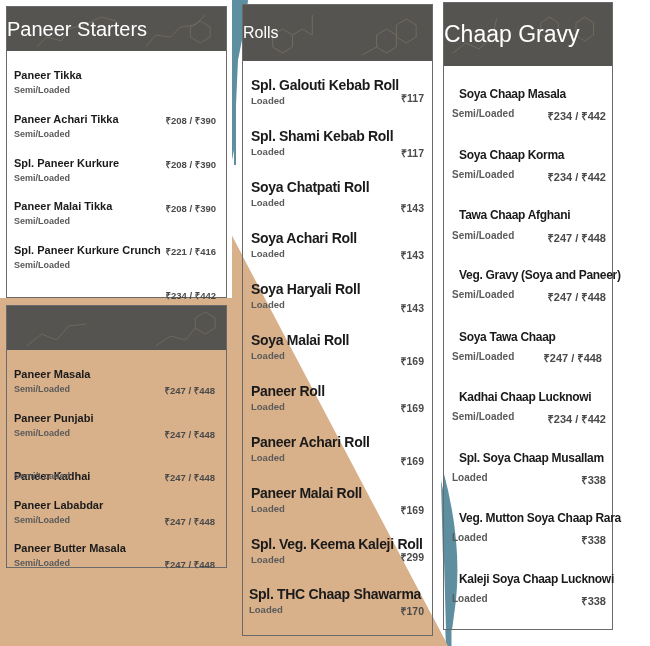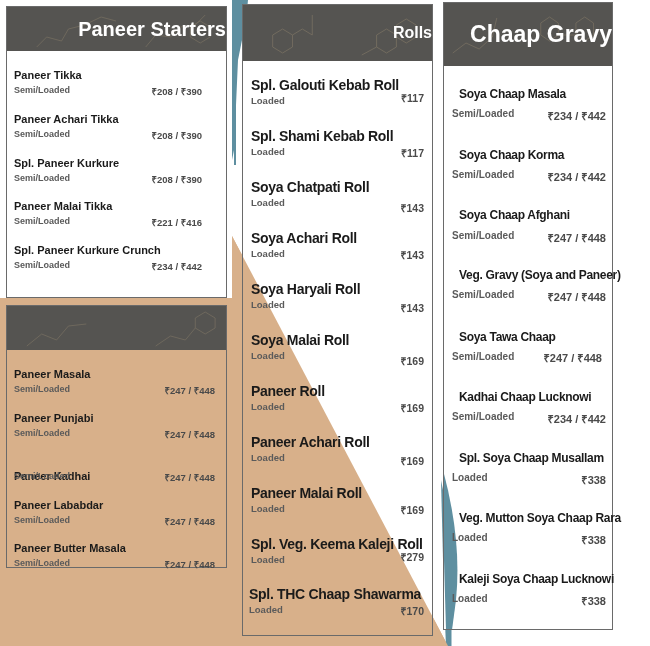--- a/index.html
+++ b/index.html
@@ -10,35 +10,35 @@
   }
   .bg-layer { position: absolute; left: 0; top: 0; width: 650px; height: 646px; z-index: 0; }
   .card {
     position: absolute; z-index: 2; box-sizing: border-box;
     border: 1.5px solid #6a6a6a;
     background: #ffffff;
   }
   .card.tan { background: #d8b08a; }
   .card-header {
     position: relative; background: #555451; color: #ffffff;
-    font-weight: bold; text-align: right; overflow: hidden;
+    font-weight: normal; text-align: left; overflow: hidden;
   }
   .card-header svg { position: absolute; left: 0; top: 0; width: 100%; height: 100%; }
   .card-header span { position: relative; z-index: 1; }
   .item { position: absolute; left: 0; right: 0; }
   .item-name { position: absolute; color: #1a1a1a; font-weight: bold; white-space: nowrap; }
   .item-type { position: absolute; color: #5a5a5a; font-weight: bold; white-space: nowrap; }
   .item-price { position: absolute; color: #4a4a4a; font-weight: bold; white-space: nowrap; text-align: right; }
 
   
   #c1 { left: 6px; top: 6px; width: 221px; height: 292px; }
   #c1 .card-header { height: 44px; line-height: 44px; font-size: 20px; }
   #c1 .item-name { left: 7px; font-size: 11px; }
   #c1 .item-type { left: 7px; font-size: 9px; }
-  #c1 .item-price { right: 24px; font-size: 9.5px; }
+  #c1 .item-price { right: 10px; font-size: 9.5px; margin-top: 29px; }
 
   
   #c2 { left: 6px; top: 305px; width: 221px; height: 263px; }
   #c2 .card-header { height: 44px; line-height: 44px; font-size: 20px; }
   #c2 .item-name { left: 7px; font-size: 11px; }
   #c2 .item-type { left: 7px; font-size: 9px; }
   #c2 .item-price { right: 11px; font-size: 9.5px; }
 
   
   #c3 { left: 242px; top: 4px; width: 191px; height: 632px; background: transparent; }
@@ -199,21 +199,21 @@
     <div class="item-price" style="top:22px">₹169</div>
   </div>
   <div class="item" style="top:478px">
     <div class="item-name" style="top:2px">Paneer Malai Roll</div>
     <div class="item-type" style="top:20px">Loaded</div>
     <div class="item-price" style="top:20px">₹169</div>
   </div>
   <div class="item" style="top:529px">
     <div class="item-name" style="top:2px">Spl. Veg. Keema Kaleji Roll</div>
     <div class="item-type" style="top:20px">Loaded</div>
-    <div class="item-price" style="top:16px">₹279</div>
+    <div class="item-price" style="top:16px">₹299</div>
   </div>
   <div class="item" style="top:579px">
     <div class="item-name" style="top:2px;left:6px">Spl. THC Chaap Shawarma</div>
     <div class="item-type" style="top:20px;left:6px">Loaded</div>
     <div class="item-price" style="top:20px">₹170</div>
   </div>
 </div>
 
 <div class="card" id="c4">
   <div class="card-header">
@@ -231,21 +231,21 @@
     <div class="item-name" style="top:2px">Soya Chaap Masala</div>
     <div class="item-type" style="top:23px">Semi/Loaded</div>
     <div class="item-price" style="top:23px">₹234 / ₹442</div>
   </div>
   <div class="item" style="top:143px">
     <div class="item-name" style="top:2px">Soya Chaap Korma</div>
     <div class="item-type" style="top:23px">Semi/Loaded</div>
     <div class="item-price" style="top:23px">₹234 / ₹442</div>
   </div>
   <div class="item" style="top:203px">
-    <div class="item-name" style="top:2px">Soya Chaap Afghani</div>
+    <div class="item-name" style="top:2px">Tawa Chaap Afghani</div>
     <div class="item-type" style="top:24px">Semi/Loaded</div>
     <div class="item-price" style="top:24px">₹247 / ₹448</div>
   </div>
   <div class="item" style="top:263px">
     <div class="item-name" style="top:2px">Veg. Gravy (Soya and Paneer)</div>
     <div class="item-type" style="top:23px">Semi/Loaded</div>
     <div class="item-price" style="top:23px">₹247 / ₹448</div>
   </div>
   <div class="item" style="top:325px">
     <div class="item-name" style="top:2px">Soya Tawa Chaap</div>

